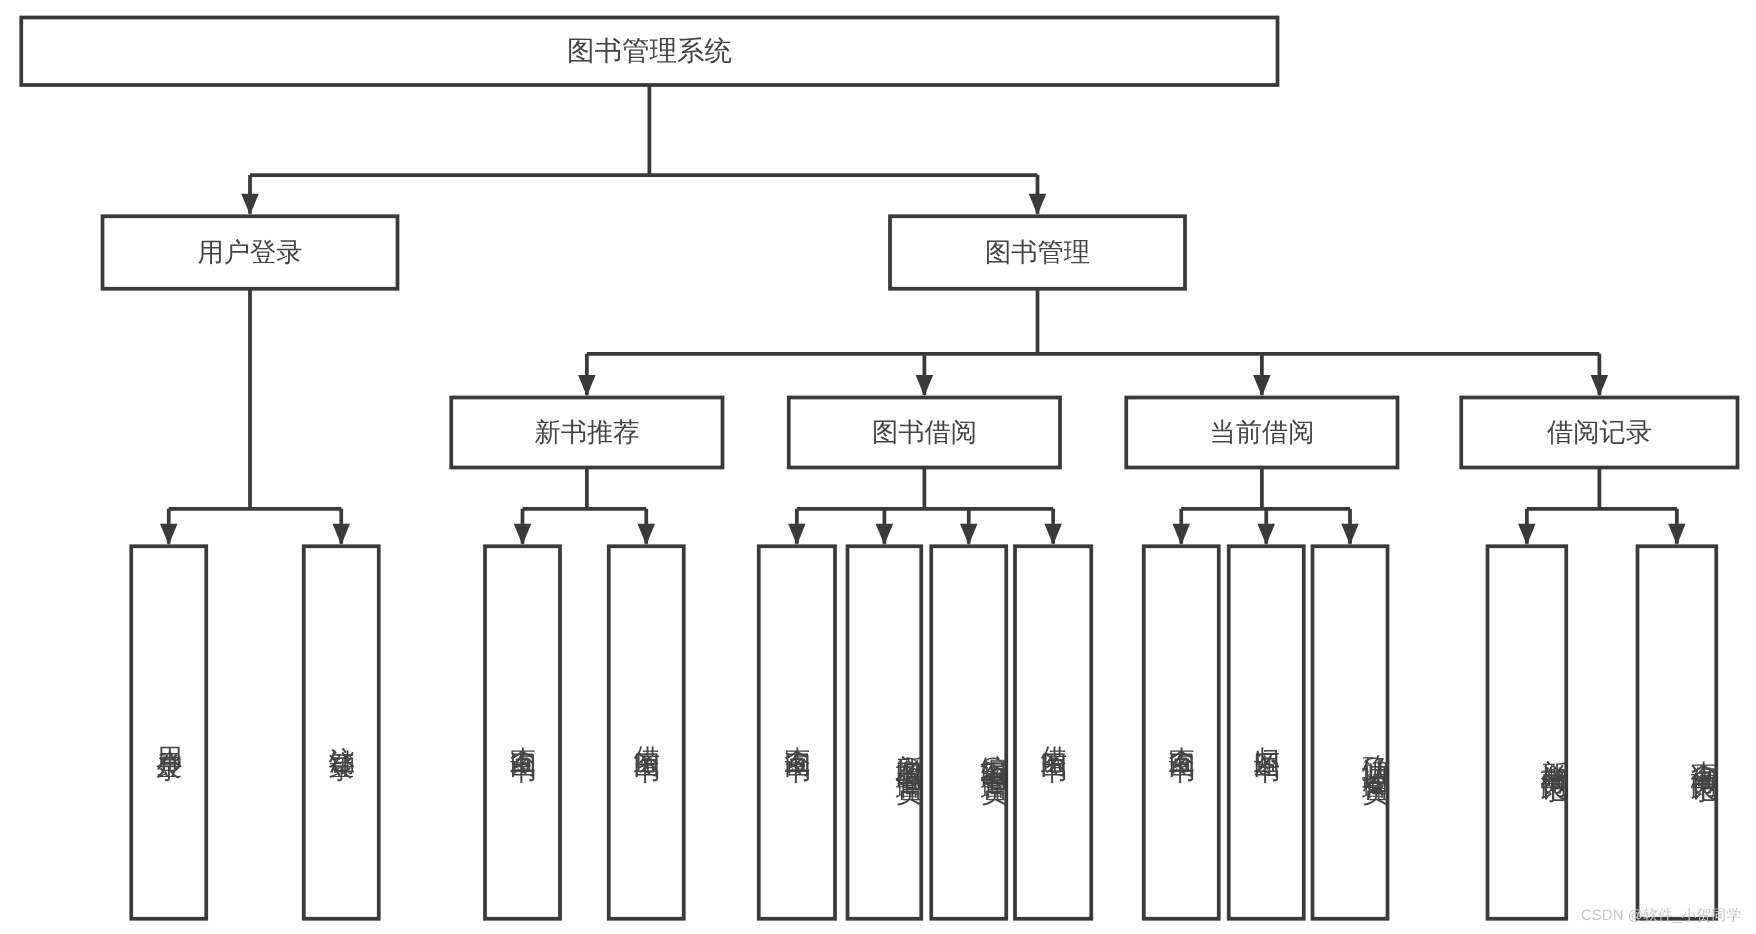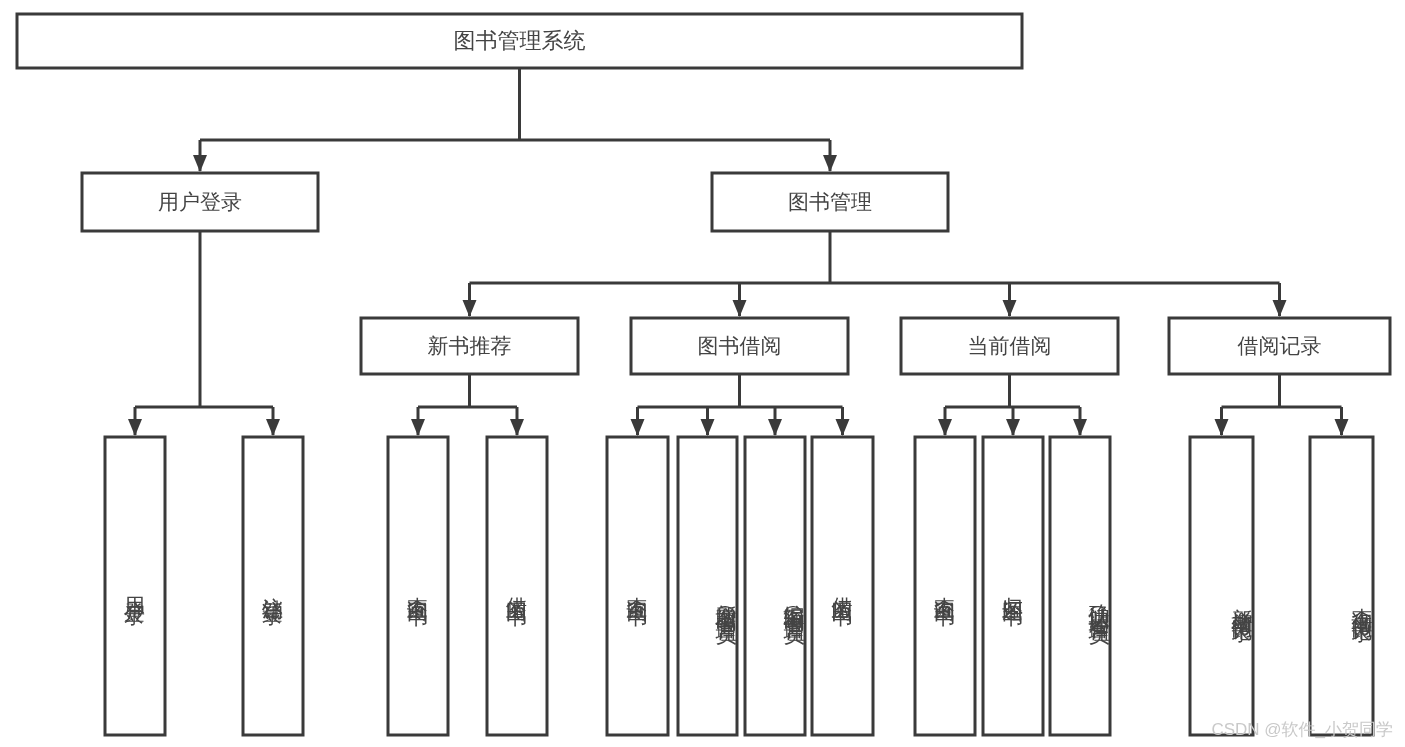--- a/index.html
+++ b/index.html
@@ -34,21 +34,21 @@
     letter-spacing:3px;
     line-height:1;
     white-space:nowrap;
     pointer-events:none;
   }
   .vlabel.short{align-items:center;}
   #watermark{
     position:absolute;
     right:12px;bottom:6px;
     font-family:"Liberation Sans","DejaVu Sans",sans-serif;
-    font-size:17px;
+    font-size:12px;
     color:#c9c9c9;
     white-space:nowrap;
     pointer-events:none;
   }
 </style>
 </head>
 <body>
 
 <div id="diagram-root">
 

